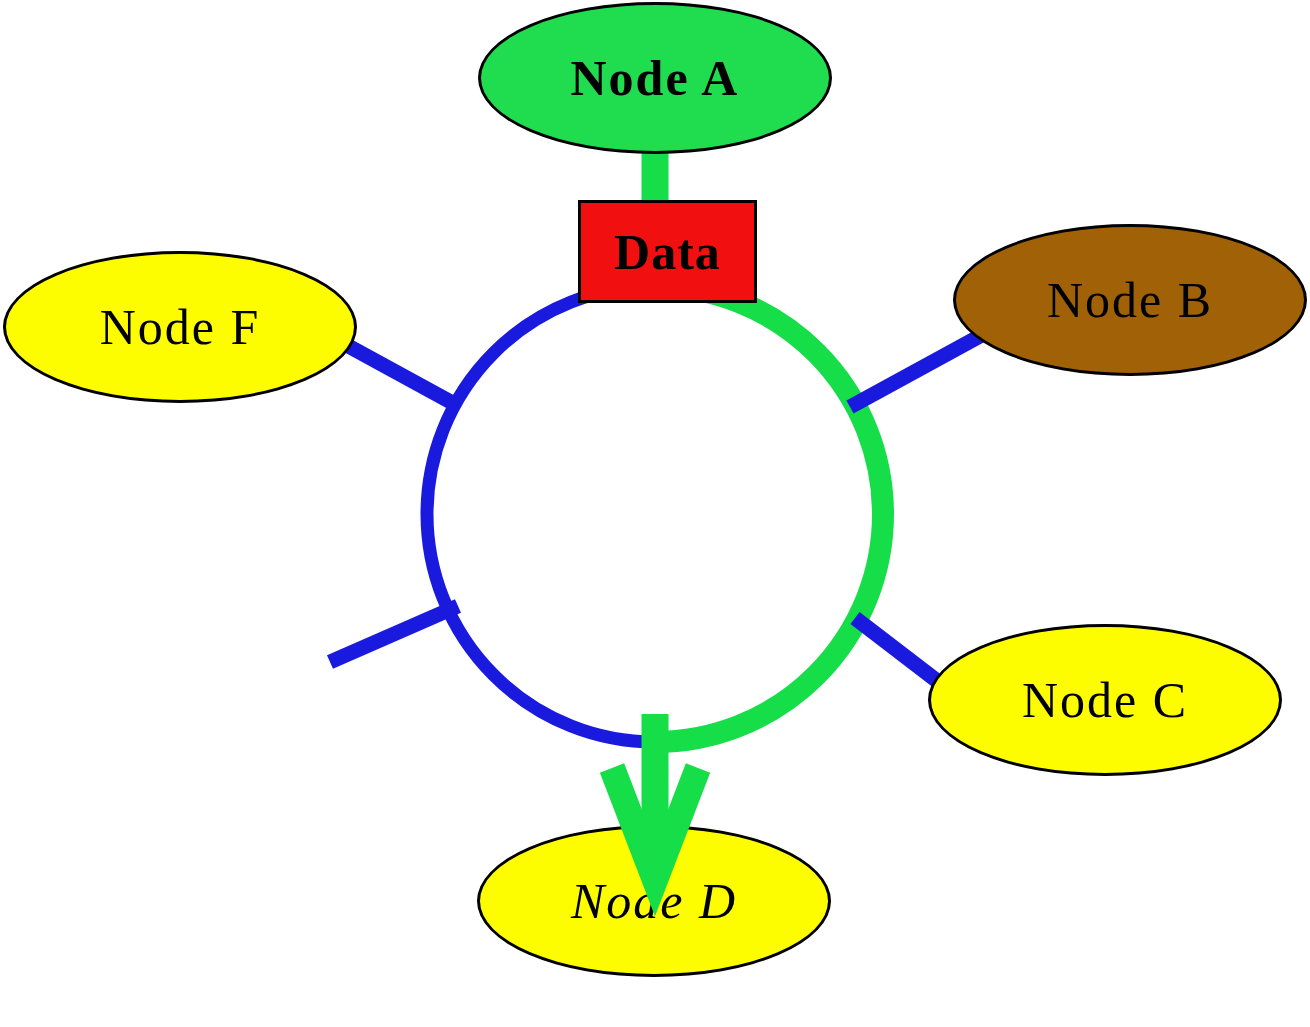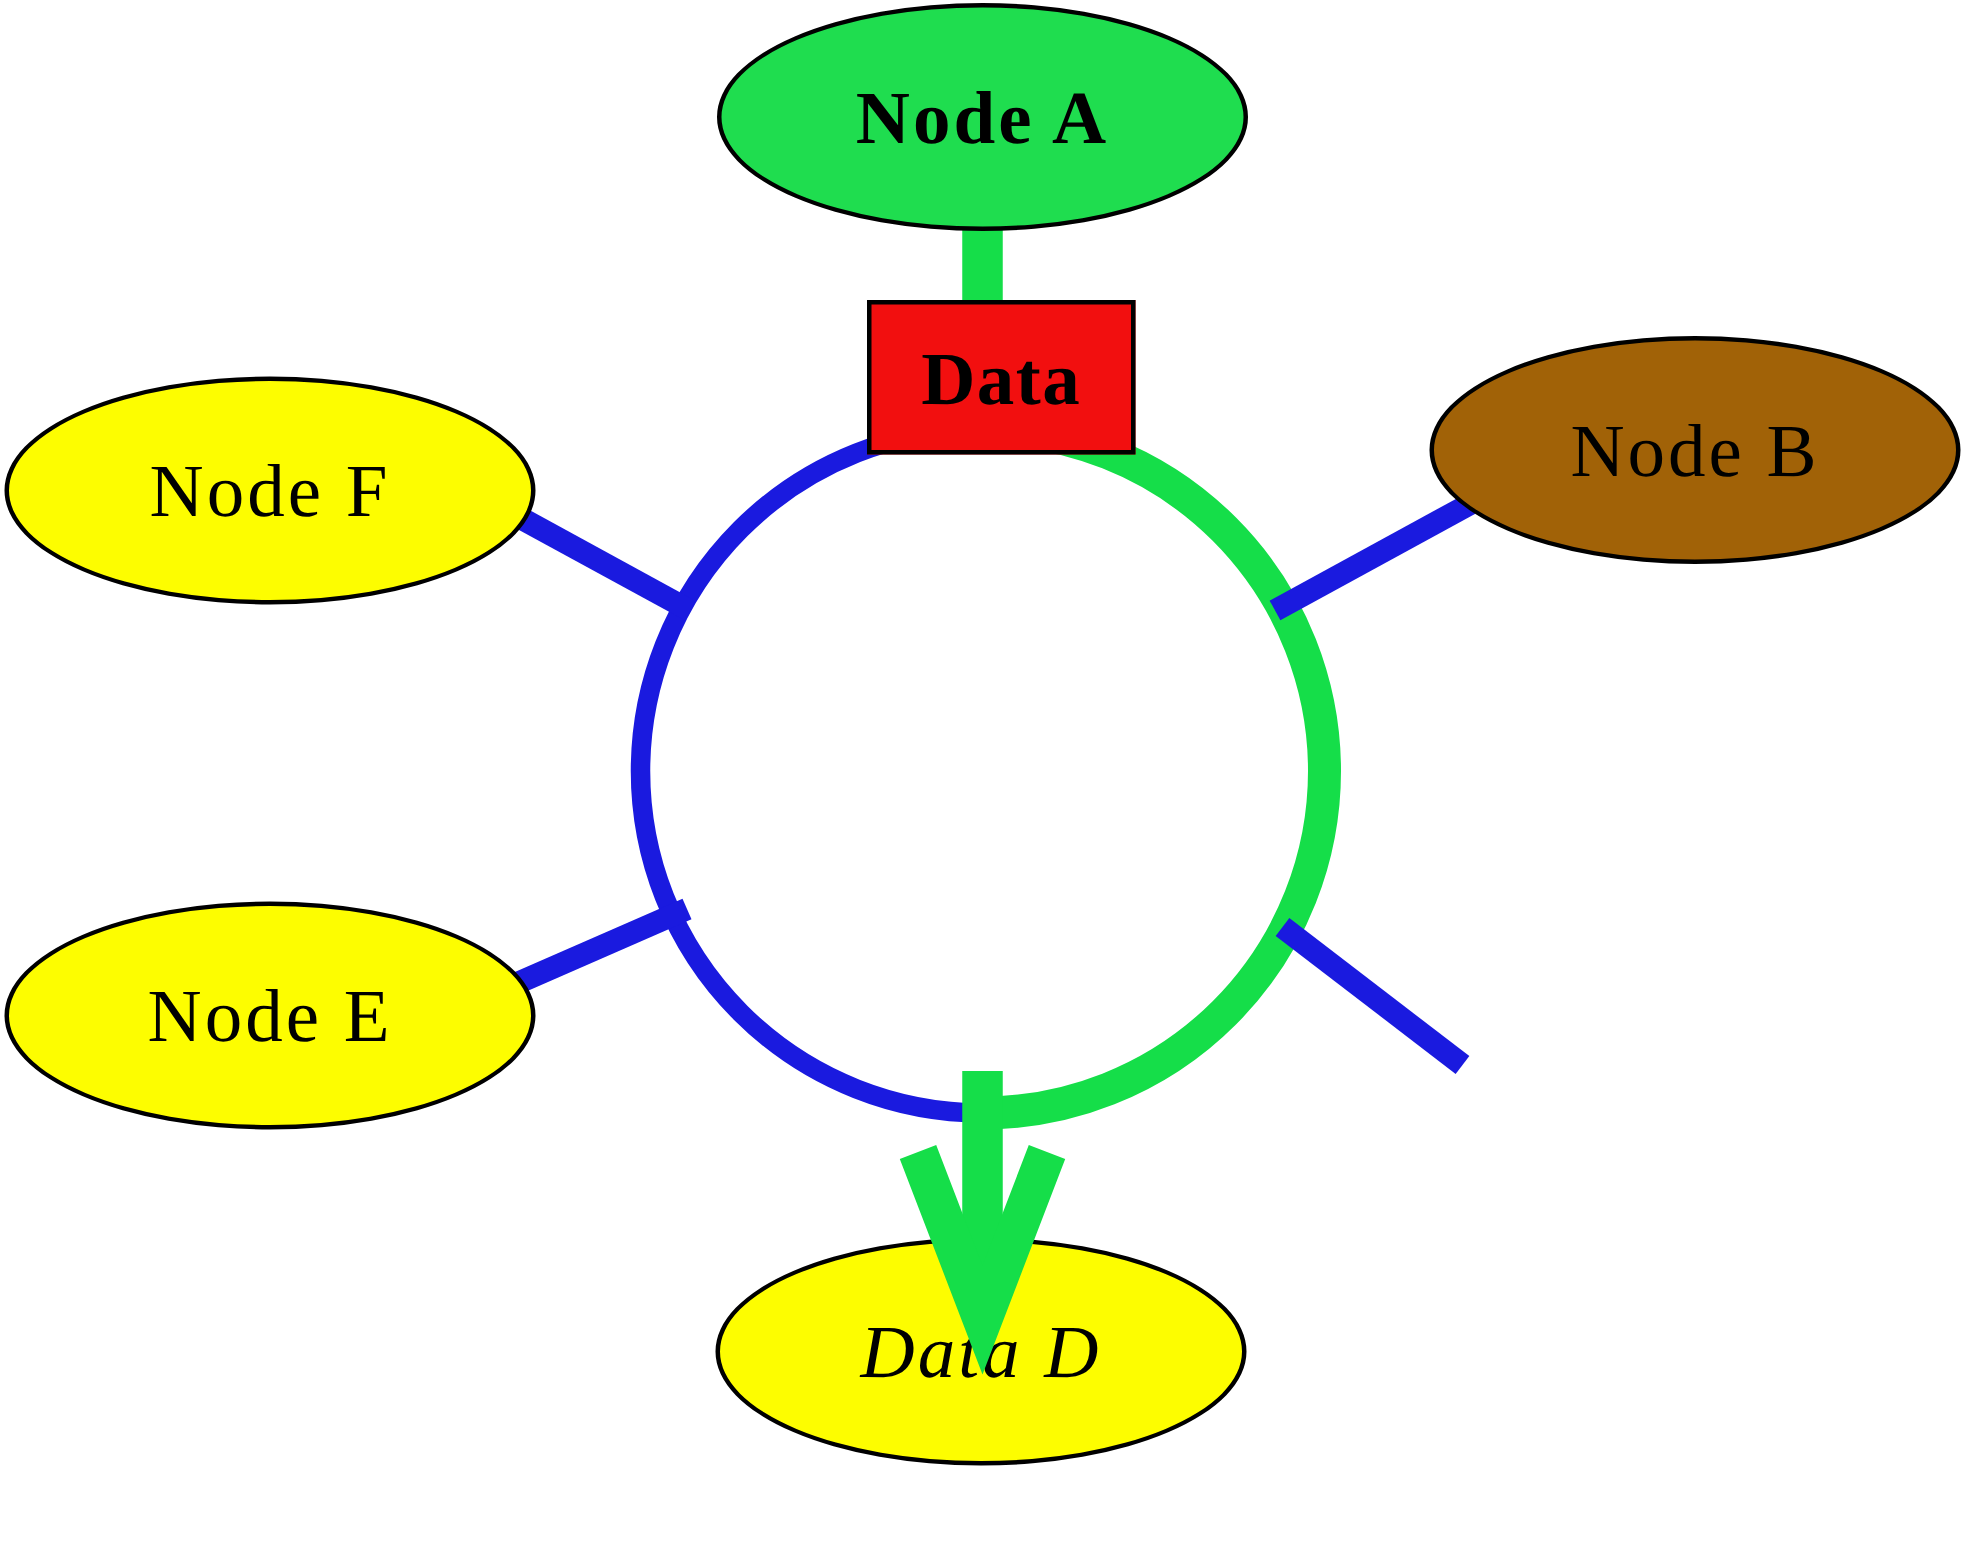--- a/index.html
+++ b/index.html
@@ -75,28 +75,28 @@
   </svg>
 
   <div class="node-ellipse bold" id="node-a" style="background: rgb(31, 221, 79);">
     <span class="node-label">Node A</span>
   </div>
 
   <div class="node-ellipse" id="node-b" style="background: #a16207;">
     <span class="node-label">Node B</span>
   </div>
 
+  <div class="node-ellipse" id="node-c" style="background: rgb(253, 253, 0);">
+    <span class="node-label">Node C</span>
+  </div>
 
   <div class="node-ellipse italic" id="node-d" style="background: rgb(253, 253, 0);">
-    <span class="node-label">Data D</span>
+    <span class="node-label">Node D</span>
   </div>
 
-  <div class="node-ellipse" id="node-e" style="background: rgb(253, 253, 0);">
-    <span class="node-label">Node E</span>
-  </div>
 
   <div class="node-ellipse" id="node-f" style="background: rgb(253, 253, 0);">
     <span class="node-label">Node F</span>
   </div>
 
   <div id="data-box" style="background: rgb(242, 15, 15);">
     <span class="box-label">Data</span>
   </div>
 
   <svg id="shapes-over" class="layer" width="1310" height="1027" viewBox="0 0 1310 1027">

